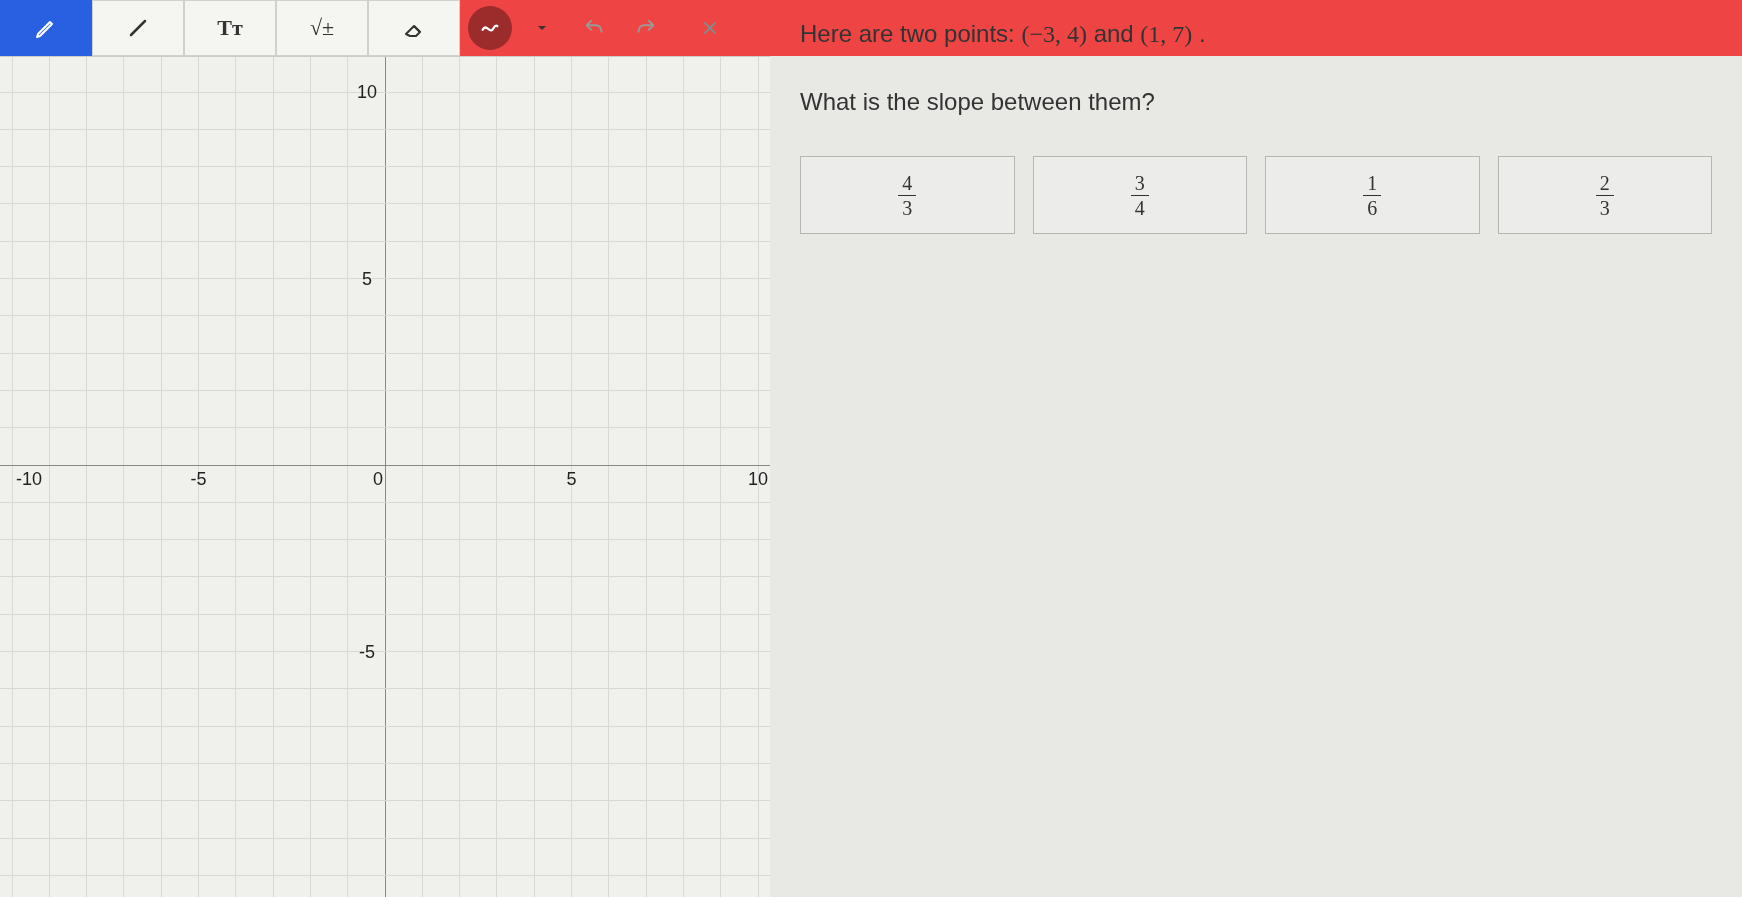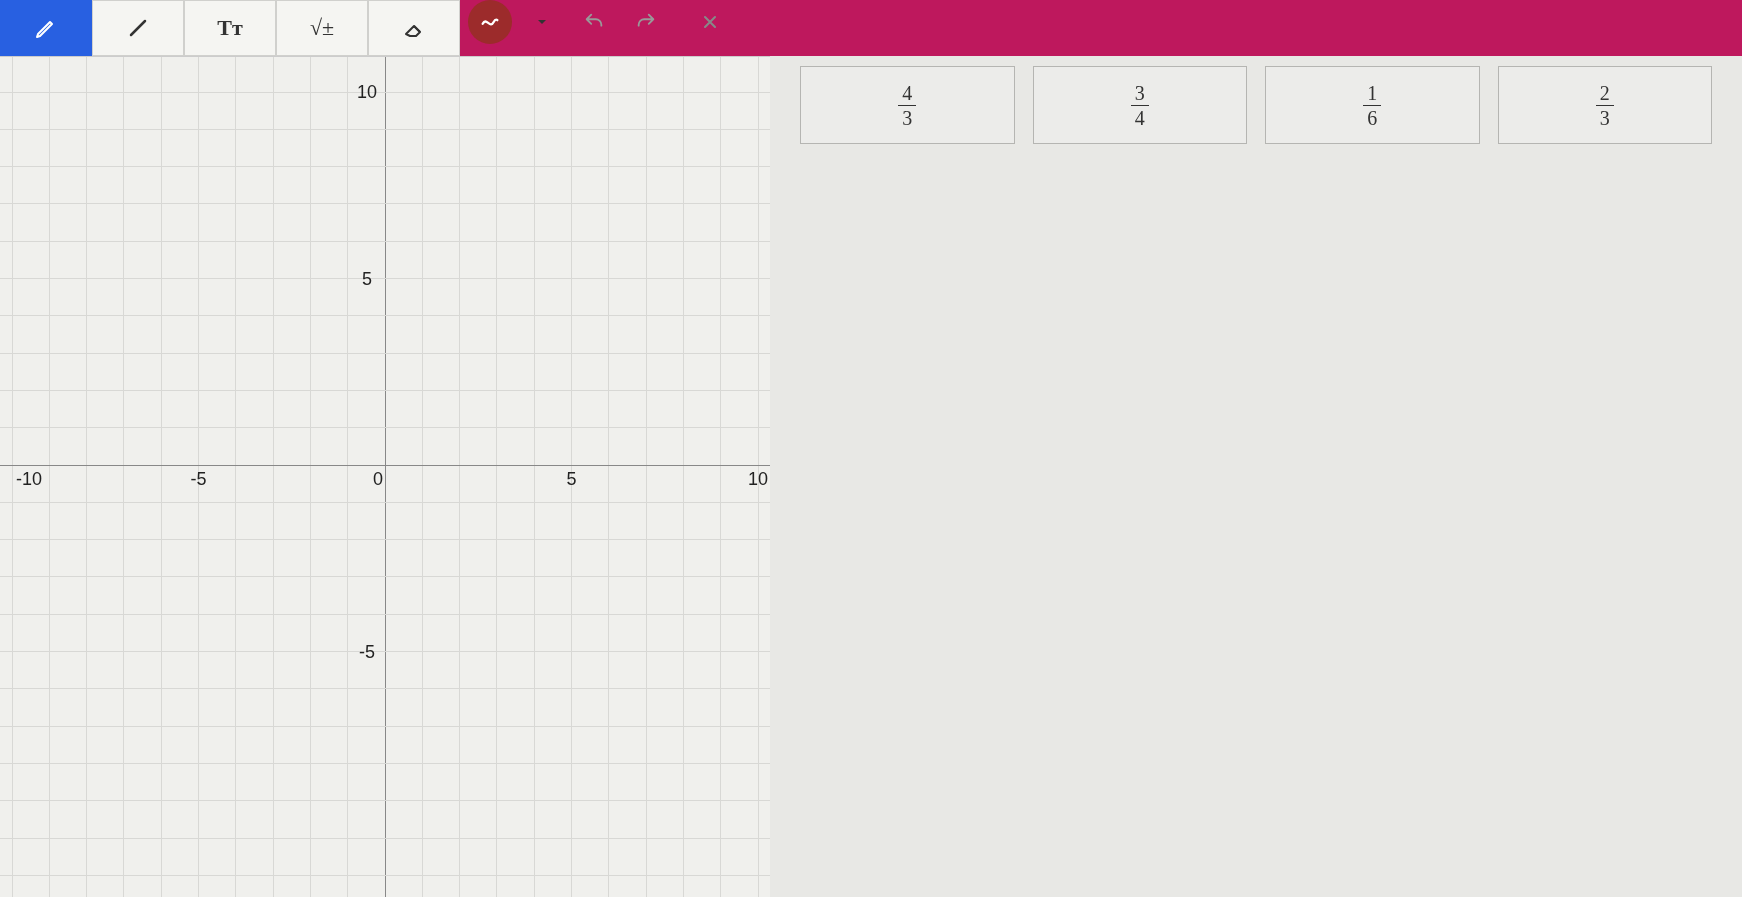--- a/index.html
+++ b/index.html
@@ -11,22 +11,23 @@
       font-family: -apple-system, BlinkMacSystemFont, 'Segoe UI', Arial, sans-serif;
       background: #e8e8e5;
       width: 1742px;
       height: 897px;
       overflow: hidden;
       display: flex;
       flex-direction: column;
     }
     .toolbar {
       display: flex;
+      align-items: center;
       height: 56px;
-      background: #be185d;
+      background: #ef4444;
       gap: 0;
     }
     .tool-btn {
       width: 92px;
       height: 56px;
       display: flex;
       align-items: center;
       justify-content: center;
       background: #f5f5f2;
       border: 1px solid #d0d0cd;
@@ -259,20 +260,28 @@
       <div class="grid-label" style="left: 29px; top: 422px;">-10</div>
       <div class="grid-label" style="left: 198.5px; top: 422px;">-5</div>
       <div class="grid-label" style="left: 373px; top: 422px; transform: translate(0px, -50%);">0</div>
       <div class="grid-label" style="left: 571.5px; top: 422px;">5</div>
       <div class="grid-label" style="left: 758px; top: 422px;">10</div>
       <div class="grid-label" style="left: 367px; top: 35px; transform: translate(-50%, -50%);">10</div>
       <div class="grid-label" style="left: 367px; top: 221.5px; transform: translate(-50%, -50%);">5</div>
       <div class="grid-label" style="left: 367px; top: 594.5px; transform: translate(-50%, -50%);">-5</div>
     </div>
   <div class="question-area">
+    <div class="question-row first">
+      <span>Here are two points: </span>
+      <span class="math-expr">(−3, 4)</span>
+      <span> and </span>
+      <span class="math-expr">(1, 7)</span>
+      <span> .</span>
+    </div>
+    <div class="question-row">What is the slope between them?</div>
     <div class="answer-row">
       <div class="answer-btn">
         <span class="frac">
           <span class="num">4</span>
           <span class="den">3</span>
         </span>
       </div>
       <div class="answer-btn">
         <span class="frac">
           <span class="num">3</span>

